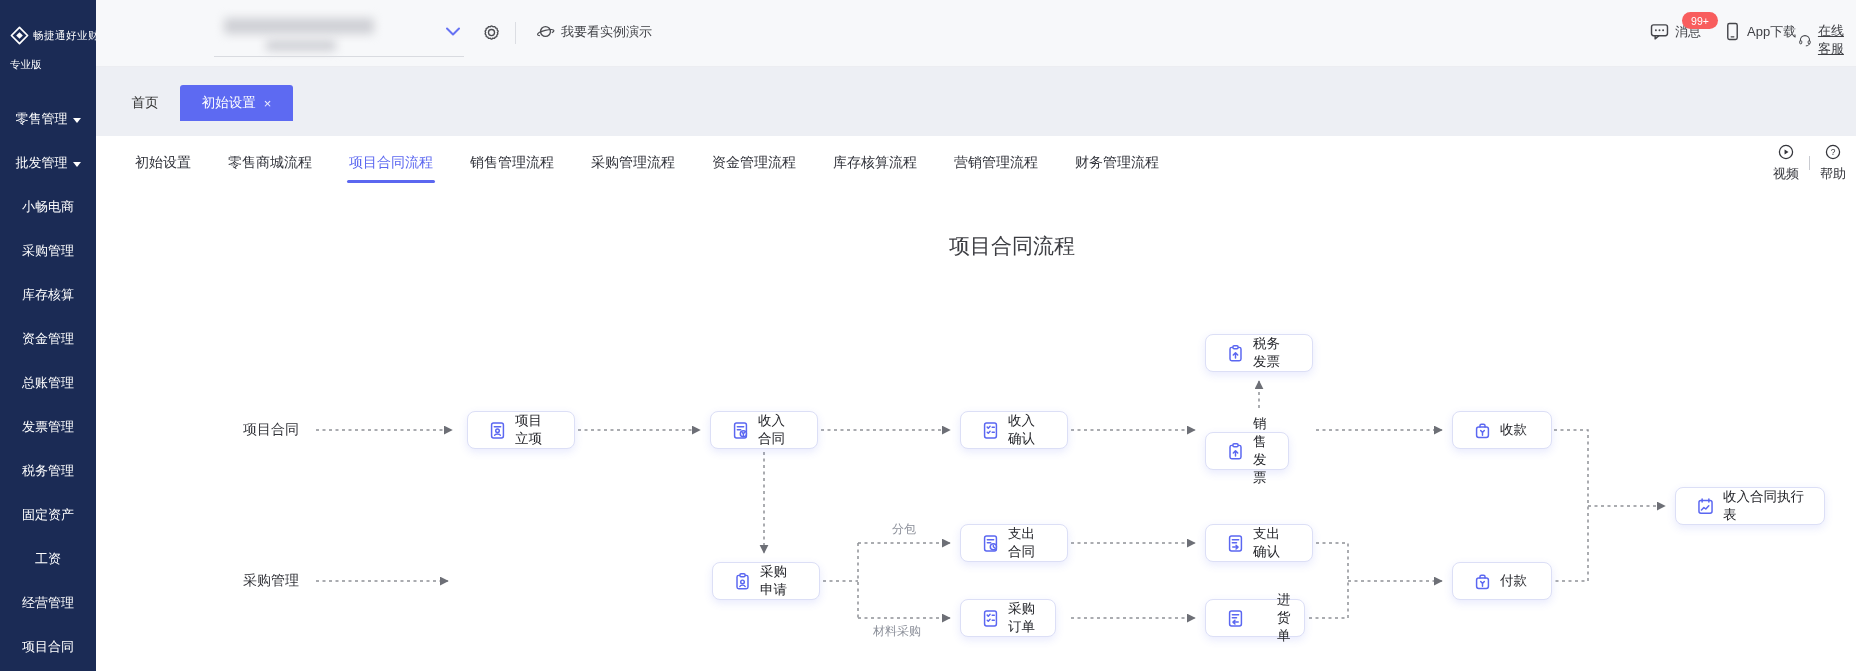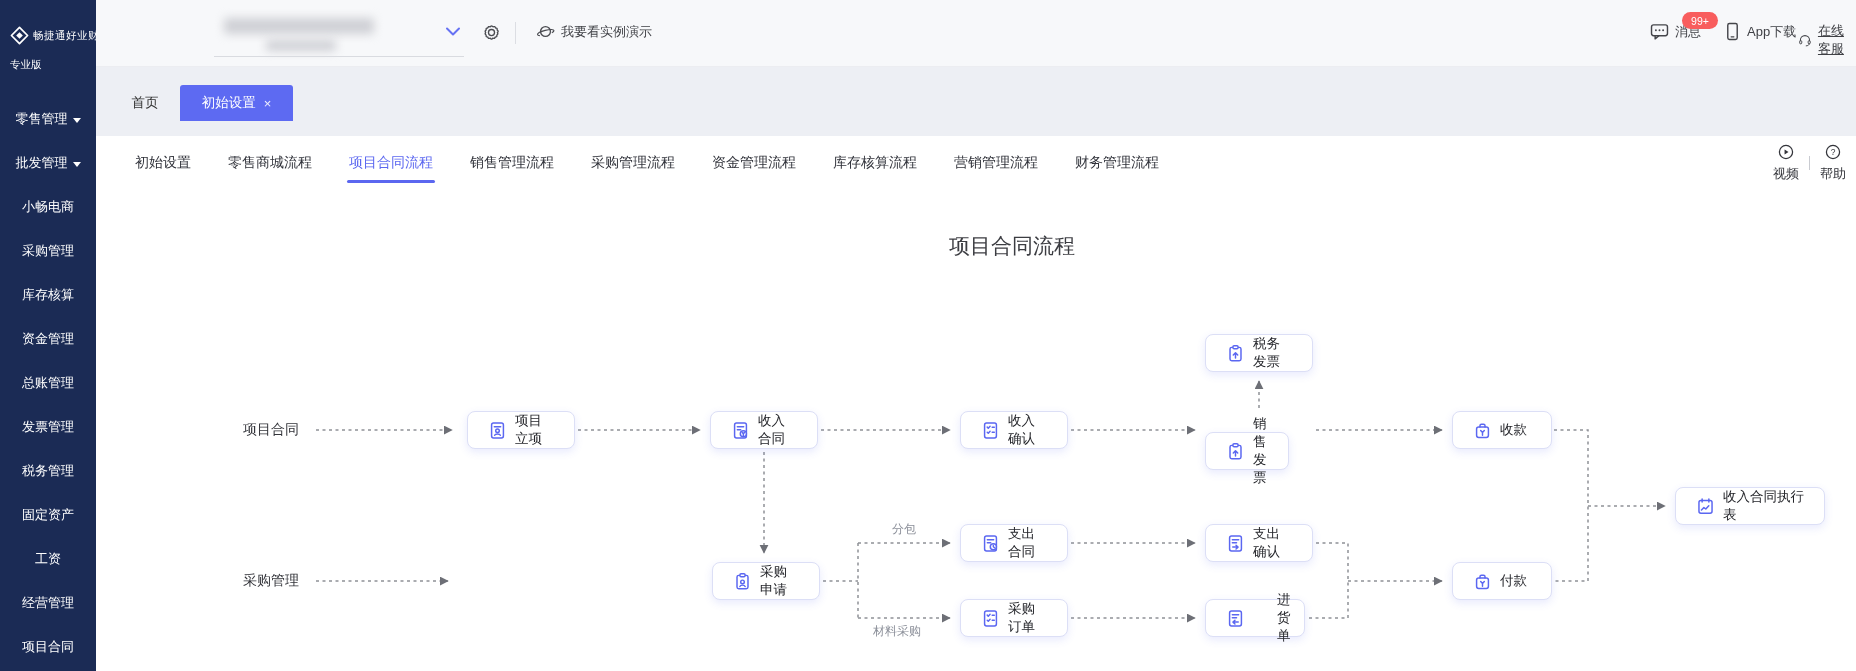--- a/index.html
+++ b/index.html
@@ -305,21 +305,21 @@
       <use href="#sym-doc-clock"></use>
     </svg>
   <span>支出合同</span>
 </div>
 <div class="node" style="left:1205px; top:524px; width:108px;">
   <svg class="nicon" viewBox="0 0 18 18">
       <use href="#sym-doc-right"></use>
     </svg>
   <span>支出确认</span>
 </div>
-<div class="node" style="left:960px; top:599px; width:108px;">
+<div class="node" style="left:960px; top:599px; width:96px;">
   <svg class="nicon" viewBox="0 0 18 18">
       <use href="#sym-checklist"></use>
     </svg>
   <span>采购订单</span>
 </div>
 <div class="node" style="left:1205px; top:599px; width:100px;gap:32px;">
   <svg class="nicon" viewBox="0 0 18 18">
       <use href="#sym-doc-left"></use>
     </svg>
   <span>进货单</span>

